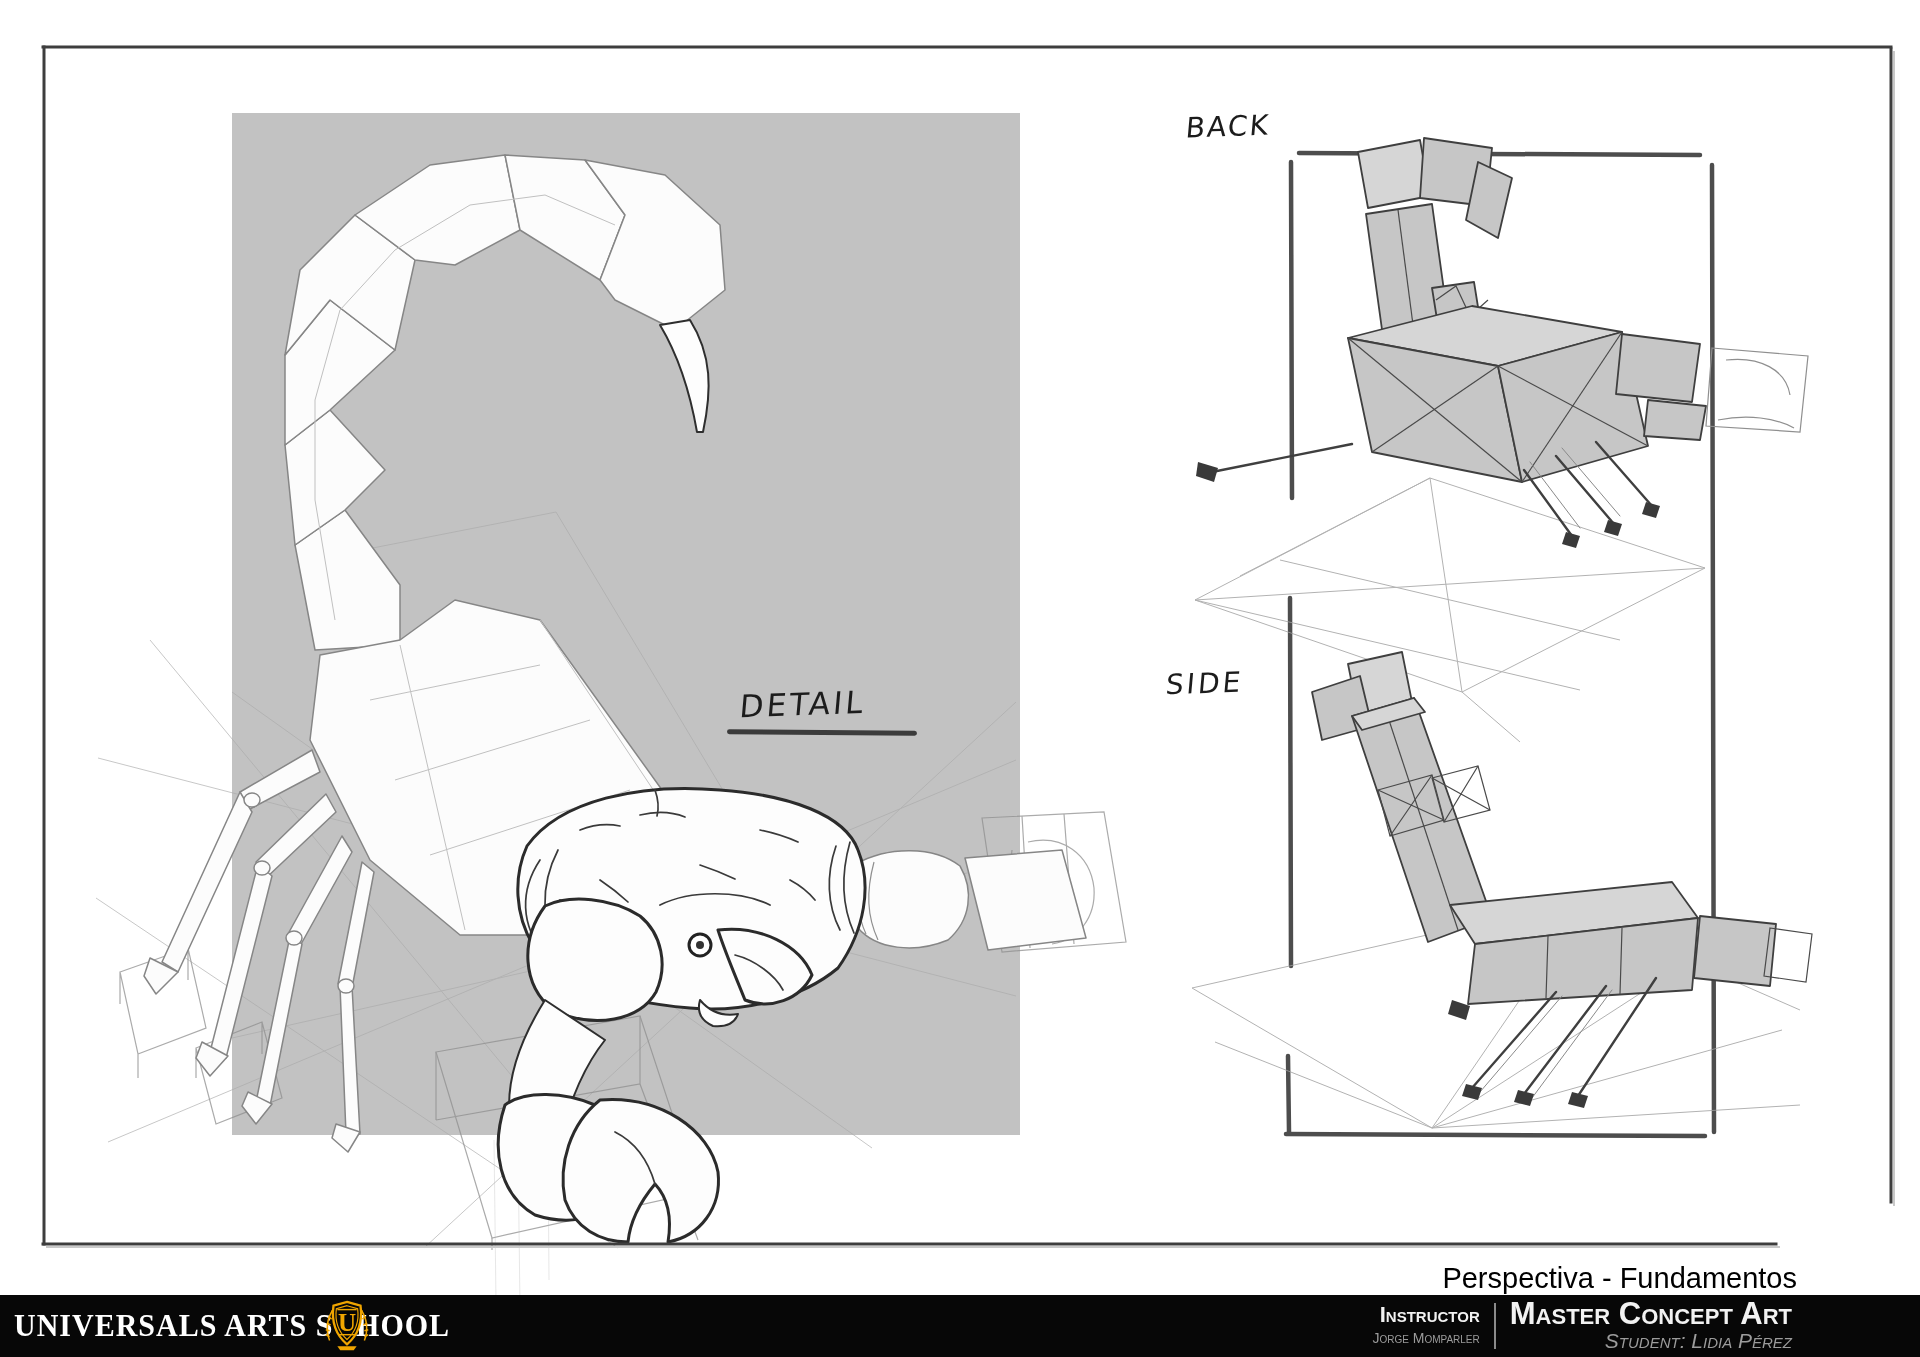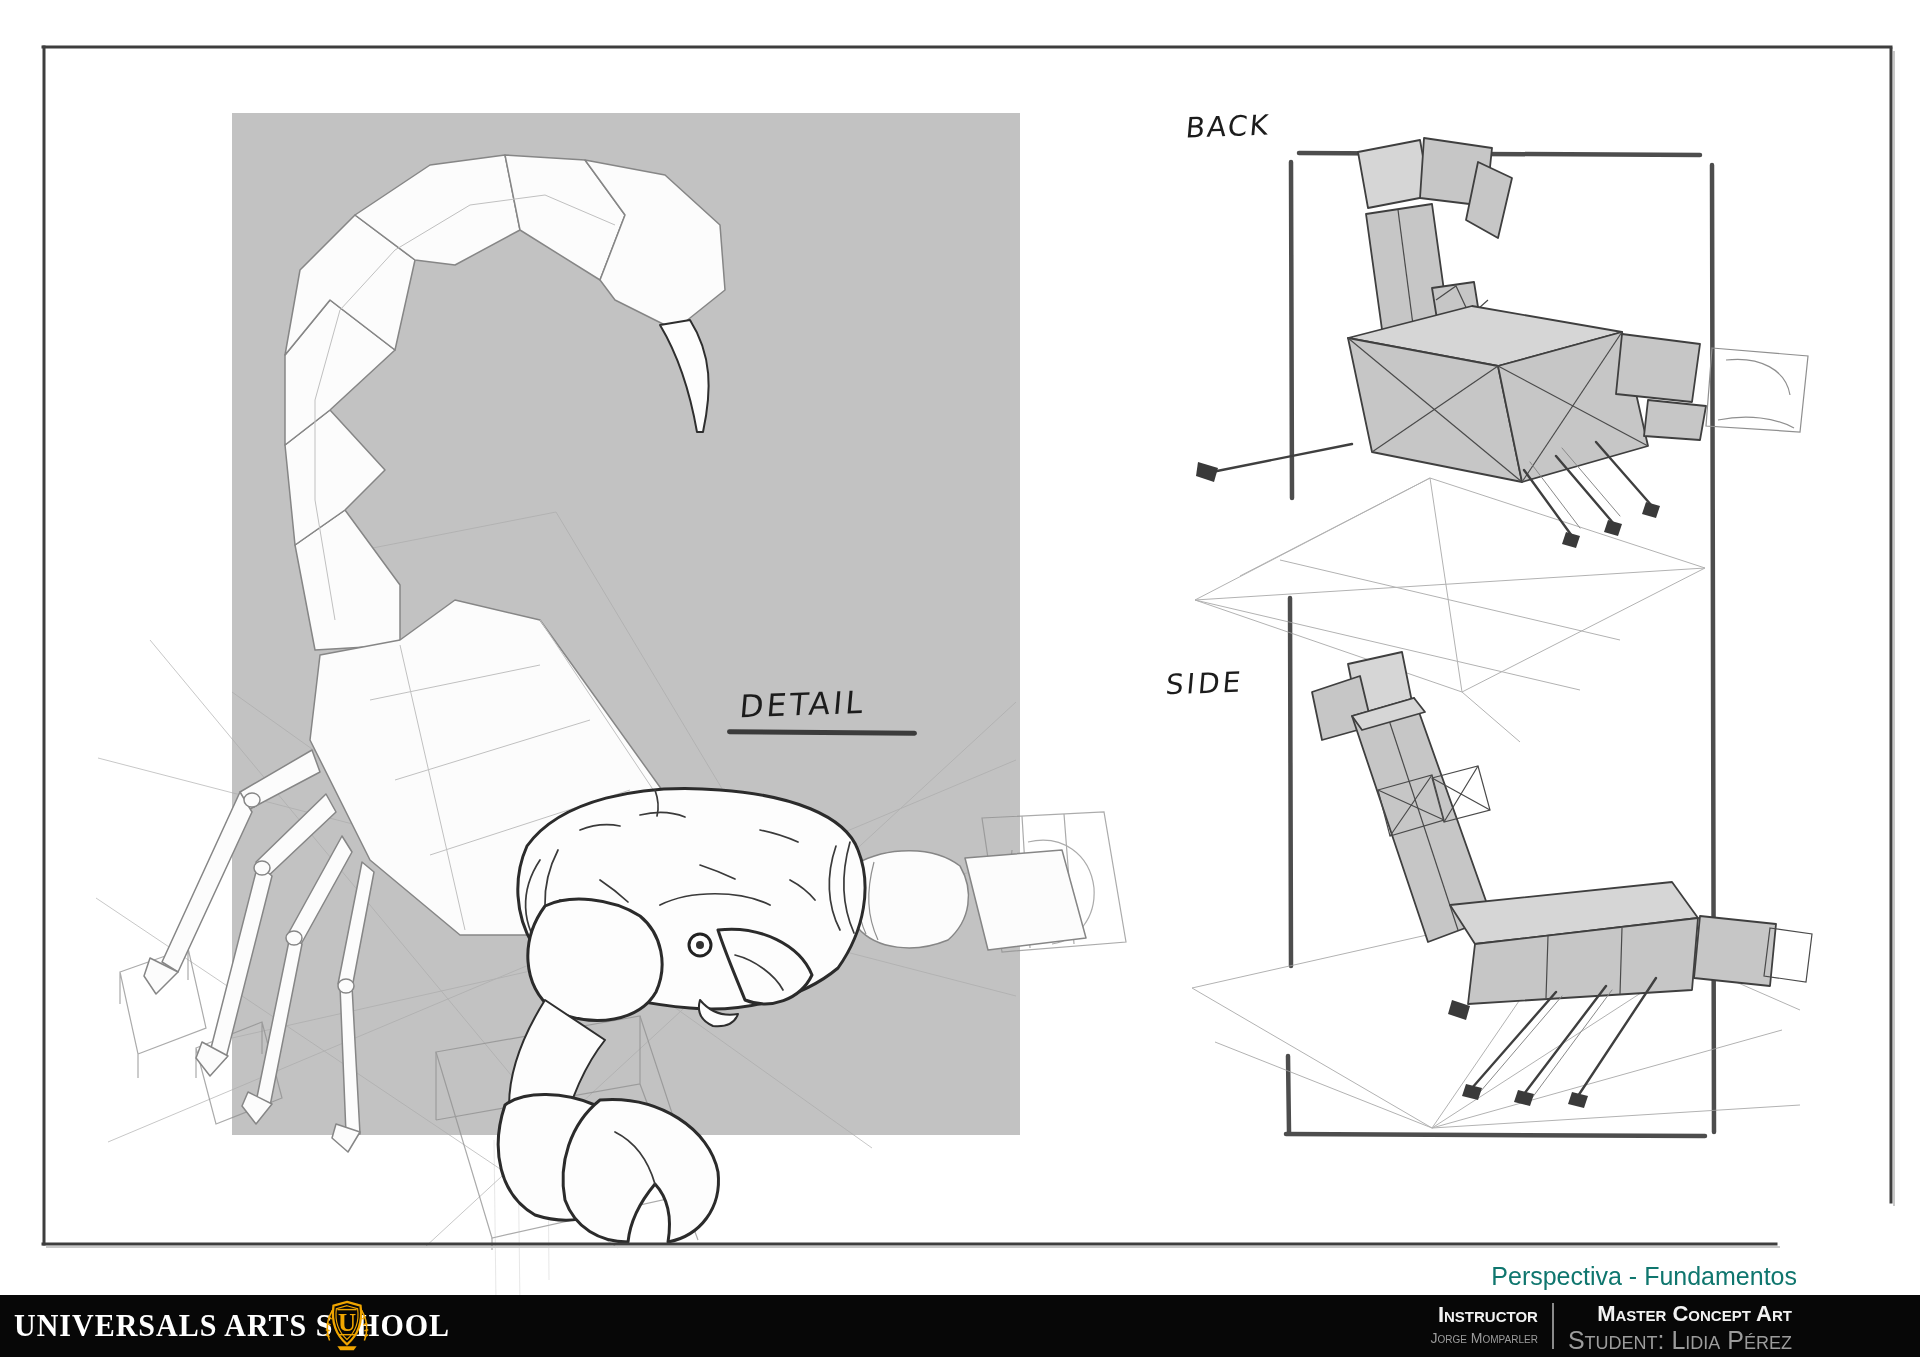--- a/index.html
+++ b/index.html
@@ -29,34 +29,34 @@
 
   
   .hand{position:absolute;color:#1c1c1c;font-family:"DejaVu Sans", sans-serif;
         transform:skewX(-7deg) rotate(-2deg);white-space:nowrap;}
   .lbl-detail{left:740px;top:686px;font-size:31px;letter-spacing:3px;}
   .lbl-back{left:1186px;top:110px;font-size:28px;letter-spacing:2px;}
   .lbl-side{left:1166px;top:667px;font-size:28px;letter-spacing:3px;}
   .detail-underline{position:absolute;left:727px;top:730px;width:190px;height:5px;
         background:#3b3b3b;border-radius:3px;transform:rotate(.4deg);}
 
-  .sheet-title{position:absolute;right:123px;top:1262px;font-size:25px;color:#0f766e;}
+  .sheet-title{position:absolute;right:123px;top:1262px;font-size:29px;color:#000000;}
 
   
   .footer-bar{position:absolute;left:0;top:1295px;width:1920px;height:62px;background:#070707;}
   .school-name{position:absolute;left:14px;top:0;height:62px;line-height:62px;color:#ffffff;
         font-family:"Liberation Serif", serif;font-weight:700;font-size:30px;letter-spacing:1px;
         transform:scaleY(1.05);transform-origin:left center;white-space:nowrap;}
   .logo-wrap{position:absolute;left:318px;top:3px;width:58px;height:56px;}
   .credits{position:absolute;right:128px;top:0;height:62px;display:flex;align-items:center;gap:14px;}
   .cred-col{display:flex;flex-direction:column;justify-content:center;text-align:right;gap:1px;}
   .cred-label{color:#f2f2f2;font-variant:small-caps;font-weight:600;font-size:22px;line-height:24px;}
   .cred-sub{color:#9c9c9c;font-variant:small-caps;font-weight:400;font-size:14px;line-height:21px;}
-  .cred-label.big{font-size:22px;line-height:28px;}
-  .cred-sub.big{font-size:25px;line-height:23px;}
+  .cred-label.big{font-size:31px;line-height:28px;}
+  .cred-sub.big{font-size:21px;line-height:23px;font-style:italic;}
   .cred-divider{width:2px;height:46px;background:#8a8a8a;}
   .logo-u{font-family:"Liberation Serif", serif;font-weight:700;font-size:26px;fill:#f0a500;}
 </style>
 </head>
 <body>
 
 <div id="screen">
 
   <svg width="1920" height="1357" viewBox="0 0 1920 1357" style="position:absolute;left:0;top:0;">
 

